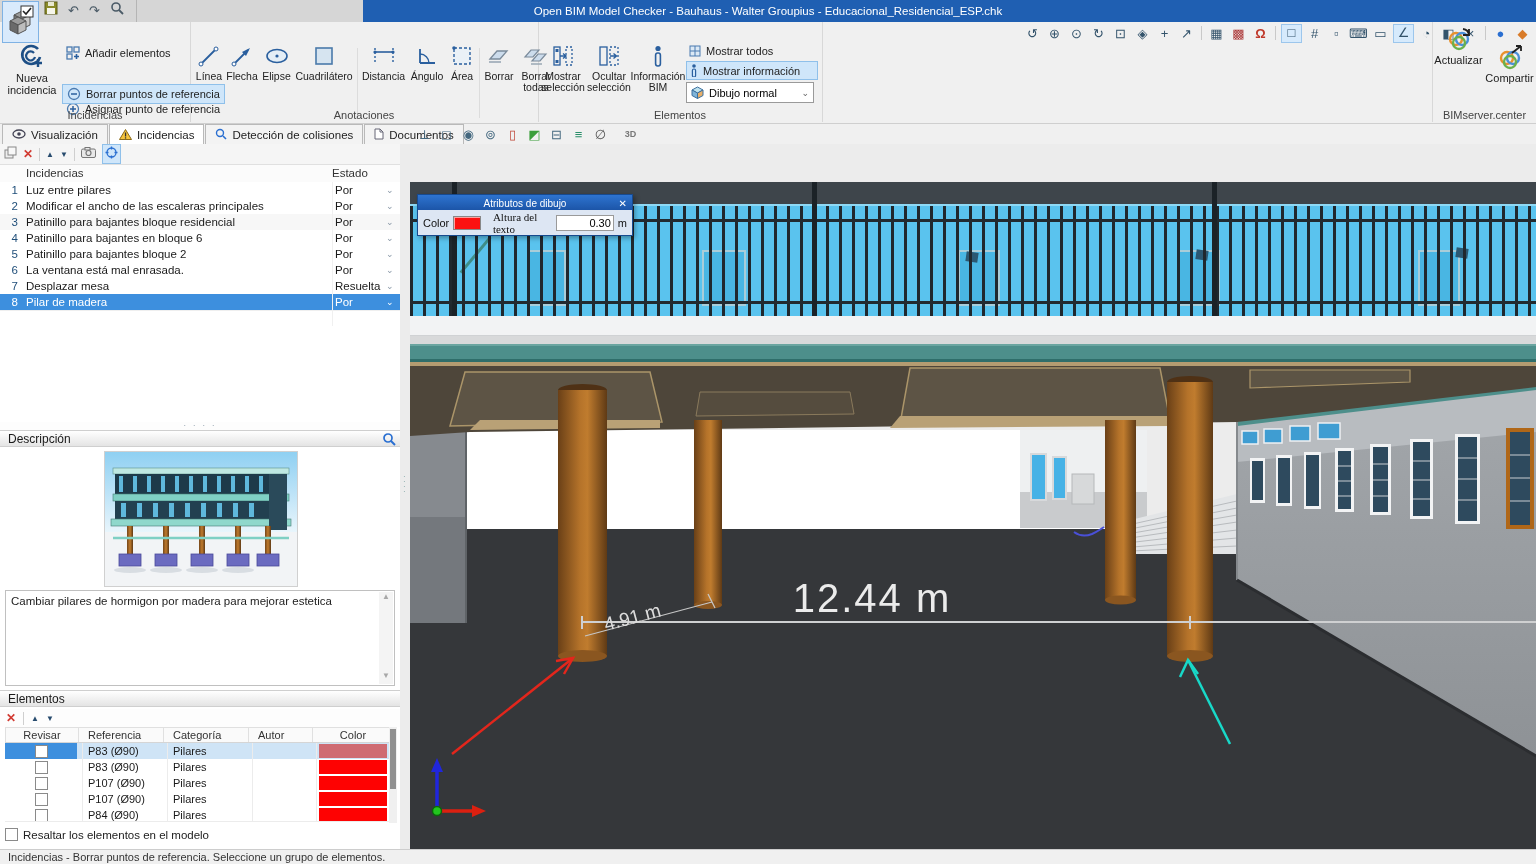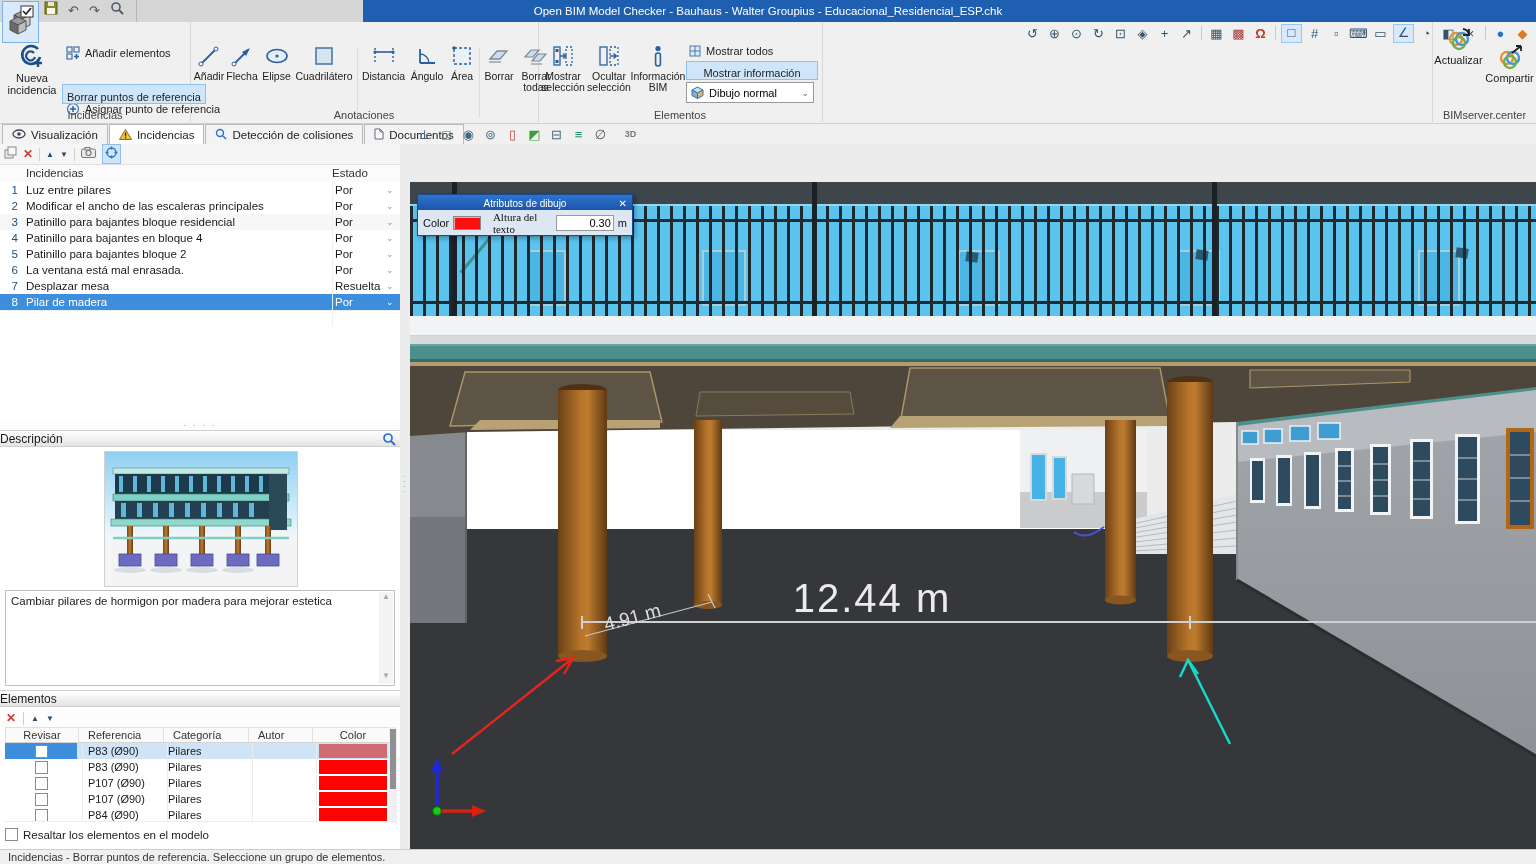--- a/index.html
+++ b/index.html
@@ -16,21 +16,21 @@
   #tb-title{left:0;top:0;width:1536px;height:22px;text-align:center;color:#fff;font-size:11.5px;line-height:22px;pointer-events:none;}
   #tb-right{right:0;top:0;height:22px;display:flex;align-items:center;}
   #signin{display:flex;align-items:center;gap:5px;color:#fff;font-size:11px;margin-right:28px;}
   .wbtn{width:34px;height:22px;color:#fff;font-size:10px;text-align:center;line-height:22px;}
   
   #ribbon{left:0;top:22px;width:1536px;height:101px;background:#f0f0f0;border-bottom:1px solid #cfcfcf;}
   .rgroup{position:absolute;top:0;height:100px;border-right:1px solid #d8d8d8;}
   .rglabel{position:absolute;bottom:1px;left:0;right:0;text-align:center;font-size:11px;color:#444;}
   .bigbtn{position:absolute;width:58px;text-align:center;font-size:11px;color:#222;line-height:12px;}
   .smallrow{position:absolute;height:18px;display:flex;align-items:center;gap:5px;font-size:11px;color:#222;padding:0 4px;white-space:nowrap;}
-  .hl{background:#cfe6fa;border:1px solid #8fc0ea;flex-direction:column;}
+  .hl{background:#cfe6fa;border:1px solid #8fc0ea;}
   .anitem{display:flex;flex-direction:column;align-items:center;font-size:10.5px;color:#222;line-height:11px;text-align:center;}
   .anitem .lab{margin-top:3px;}
   .vsep{width:1px;background:#dcdcdc;height:70px;margin:0 2px;align-self:flex-start;margin-top:4px;}
   #g-anot-items{position:absolute;left:4px;top:22px;display:flex;align-items:flex-start;}
   #g-elem-icons{position:absolute;left:2px;top:22px;display:flex;align-items:flex-end;}
   #g-elem-right{position:absolute;left:148px;top:20px;width:132px;}
   .erow{height:17px;display:flex;align-items:center;gap:5px;font-size:11px;color:#222;padding:0 3px;margin-bottom:2px;white-space:nowrap;}
   #dd-dibujo{height:19px;border:1px solid #9a9a9a;background:#fff;display:flex;align-items:center;gap:5px;font-size:11px;padding:0 4px;width:118px;}
   #dd-dibujo .chev{margin-left:auto;color:#666;font-size:9px;}
   #navstrip{position:absolute;right:4px;top:2px;height:18px;display:flex;align-items:center;gap:3px;}
@@ -52,34 +52,34 @@
   #ihead{position:absolute;left:0;top:21px;width:400px;height:17px;border-bottom:1px solid #d9d9d9;background:#fbfbfb;font-size:11.5px;color:#333;}
   .irow{position:absolute;left:0;width:400px;height:16px;border-bottom:1px solid #efefef;font-size:11.5px;color:#1a1a1a;background:#fff;}
   .irow .inum{position:absolute;left:0;width:18px;text-align:right;color:#1f4e79;line-height:16px;}
   .irow .ititle{position:absolute;left:26px;right:72px;line-height:16px;white-space:nowrap;overflow:hidden;}
   .irow .iestado{position:absolute;left:332px;width:52px;line-height:16px;border-left:1px solid #f0f0f0;padding-left:2px;}
   .irow .ichev{position:absolute;left:386px;width:12px;color:#8a99a8;font-size:9px;line-height:16px;}
   .irow.sel{background:#3d8fde;color:#fff;}
   .irow.sel .inum,.irow.sel .ichev{color:#fff;}
   #hsplit{position:absolute;left:0;top:278px;width:400px;height:8px;text-align:center;color:#98a6b2;font-size:9px;line-height:6px;letter-spacing:2px;background:#fdfdfd;}
   .shead{position:absolute;left:0;width:400px;height:17px;background:linear-gradient(#ffffff,#e4e4e4);border-top:1px solid #cfcfcf;border-bottom:1px solid #cfcfcf;font-size:12px;color:#1a1a1a;line-height:17px;box-sizing:border-box;}
-  .shead .t{padding-left:0;}
+  .shead .t{padding-left:8px;}
   #thumb{position:absolute;left:104px;top:307px;width:192px;height:134px;border:1px solid #d0d0d0;}
   #desc-text{position:absolute;left:5px;top:446px;width:388px;height:94px;border:1px solid #c0c0c0;background:#fff;font-size:11.5px;color:#222;}
   #desc-text .txt{position:absolute;left:5px;top:4px;right:18px;}
   .sbar{position:absolute;right:1px;top:1px;width:14px;bottom:1px;background:#f4f4f4;}
   .sbar .a{position:absolute;left:0;width:14px;height:13px;text-align:center;font-size:8px;color:#a8a8a8;}
   
   #etoolbar{position:absolute;left:0;top:565px;width:400px;height:18px;display:flex;align-items:center;gap:7px;padding-left:6px;box-sizing:border-box;background:#fdfdfd;}
   #ehead{position:absolute;left:5px;top:583px;width:392px;height:16px;background:#fafafa;border:1px solid #e0e0e0;border-bottom:1px solid #d5d5d5;box-sizing:border-box;font-size:11px;color:#333;}
   .ecol{position:absolute;top:0;line-height:15px;}
   .erow2{position:absolute;left:5px;width:392px;height:16px;background:#fff;border-bottom:1px solid #ececec;font-size:11px;color:#1a1a1a;}
   .erow2 .cb{position:absolute;left:30px;top:2px;width:11px;height:11px;background:#fff;border:1px solid #8a8a8a;}
   .erow2 .ref{position:absolute;left:77px;padding-left:5px;line-height:16px;border-left:1px solid #ececec;right:225px;}
-  .erow2 .cat{position:absolute;left:162px;line-height:16px;border-left:1px solid #ececec;}
+  .erow2 .cat{position:absolute;left:162px;padding-left:5px;line-height:16px;border-left:1px solid #ececec;}
   .erow2 .aut{position:absolute;left:247px;width:64px;border-left:1px solid #ececec;height:16px;}
   .erow2 .colc{position:absolute;left:311px;width:72px;height:16px;border-left:1px solid #ececec;}
   .erow2 .sw{position:absolute;left:2px;top:1px;right:2px;bottom:1px;background:#fe0202;}
   .erow2.sel .ref,.erow2.sel .cat,.erow2.sel .aut{background:#cfe4f6;}
   .erow2.sel{background:#cfe4f6;}
   .vline{position:absolute;top:0;bottom:0;width:1px;background:#e0e0e0;}
   #etbl-scroll{position:absolute;left:389px;top:583px;width:8px;height:96px;background:#f0f0f0;}
   #etbl-thumb{position:absolute;left:1px;top:2px;width:6px;height:60px;background:#909090;}
   #resaltar{position:absolute;left:5px;top:684px;display:flex;align-items:center;gap:5px;font-size:11.5px;color:#222;}
   #resaltar .cb{width:11px;height:11px;border:1px solid #8a8a8a;background:#fff;}
@@ -226,21 +226,21 @@
   </div>
 
   <div class="rgroup" style="left:190px;width:348px;">
     <div id="g-anot-items">
       <div class="anitem" style="width:30px;">
         <svg width="24" height="24" viewBox="0 0 24 24">
             <line x1="4" y1="20" x2="19" y2="5" stroke="#2a5f9e" stroke-width="1.8"></line>
             <circle cx="4" cy="20" r="2" fill="#fff" stroke="#2a5f9e"></circle>
             <circle cx="19" cy="5" r="2" fill="#fff" stroke="#2a5f9e"></circle>
           </svg>
-        <span class="lab">Añadir</span>
+        <span class="lab">Línea</span>
       </div>
       <div class="anitem" style="width:36px;">
         <svg width="24" height="24" viewBox="0 0 24 24">
             <line x1="4" y1="20" x2="18" y2="6" stroke="#2a5f9e" stroke-width="1.8"></line>
             <polygon points="20,4 12,8 16,12" fill="#2a5f9e"></polygon>
             <circle cx="4" cy="20" r="2" fill="#fff" stroke="#2a5f9e"></circle>
           </svg>
         <span class="lab">Flecha</span>
       </div>
       <div class="anitem" style="width:33px;">
@@ -465,21 +465,21 @@
       <span class="ichev">⌄</span>
     </div>
   <div class="irow" style="top:70px;background:#f7f7f7;">
       <span class="inum">3</span>
       <span class="ititle">Patinillo para bajantes bloque residencial</span>
       <span class="iestado">Por resolver</span>
       <span class="ichev">⌄</span>
     </div>
   <div class="irow" style="top:86px;">
       <span class="inum">4</span>
-      <span class="ititle">Patinillo para bajantes en bloque 4</span>
+      <span class="ititle">Patinillo para bajantes en bloque 6</span>
       <span class="iestado">Por resolver</span>
       <span class="ichev">⌄</span>
     </div>
   <div class="irow" style="top:102px;">
       <span class="inum">5</span>
       <span class="ititle">Patinillo para bajantes bloque 2</span>
       <span class="iestado">Por resolver</span>
       <span class="ichev">⌄</span>
     </div>
   <div class="irow" style="top:118px;">

